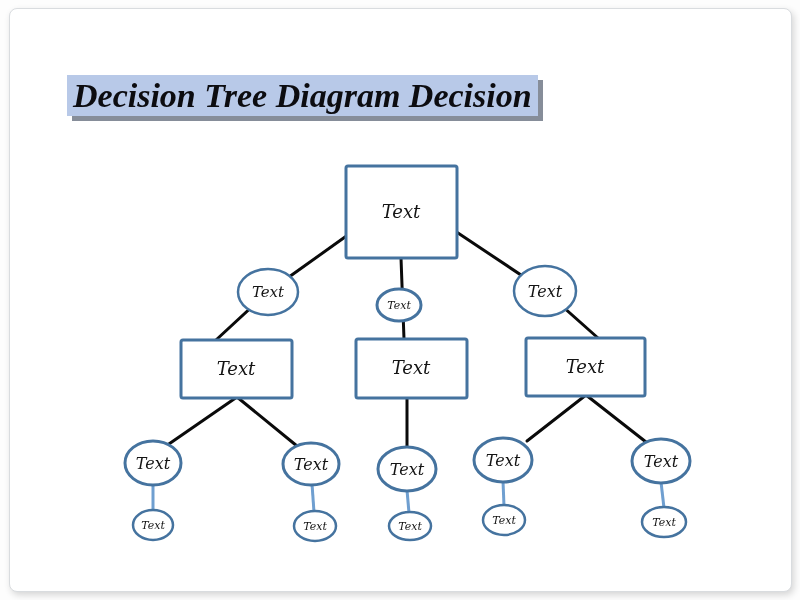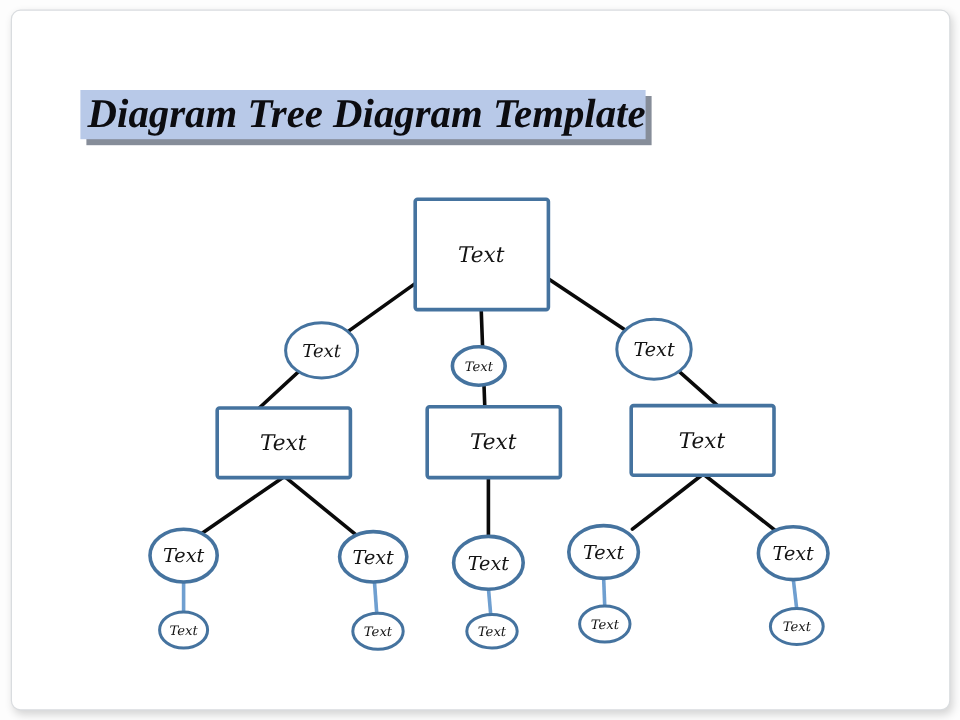--- a/index.html
+++ b/index.html
@@ -72,21 +72,21 @@
   }
   .fs18 { font-size: 18px; }
   .fs16 { font-size: 16px; }
   .fs15 { font-size: 15px; }
   .fs11 { font-size: 11px; }
 </style>
 </head>
 <body>
 
 <div class="page">
-  <div class="title">Diagram Tree Diagram Template</div>
+  <div class="title">Decision Tree Diagram Decision</div>
 </div>
 
 <svg class="diagram" width="800" height="600" viewBox="0 0 800 600">
 
   <g>
     <polyline class="ln-black" points="352,232 268,292 216,340"></polyline>
     <polyline class="ln-black" points="401,258 404,339"></polyline>
     <polyline class="ln-black" points="455,231 545,291 598,338"></polyline>
 
     <line class="ln-black" x1="237" y1="397" x2="166" y2="446"></line>

